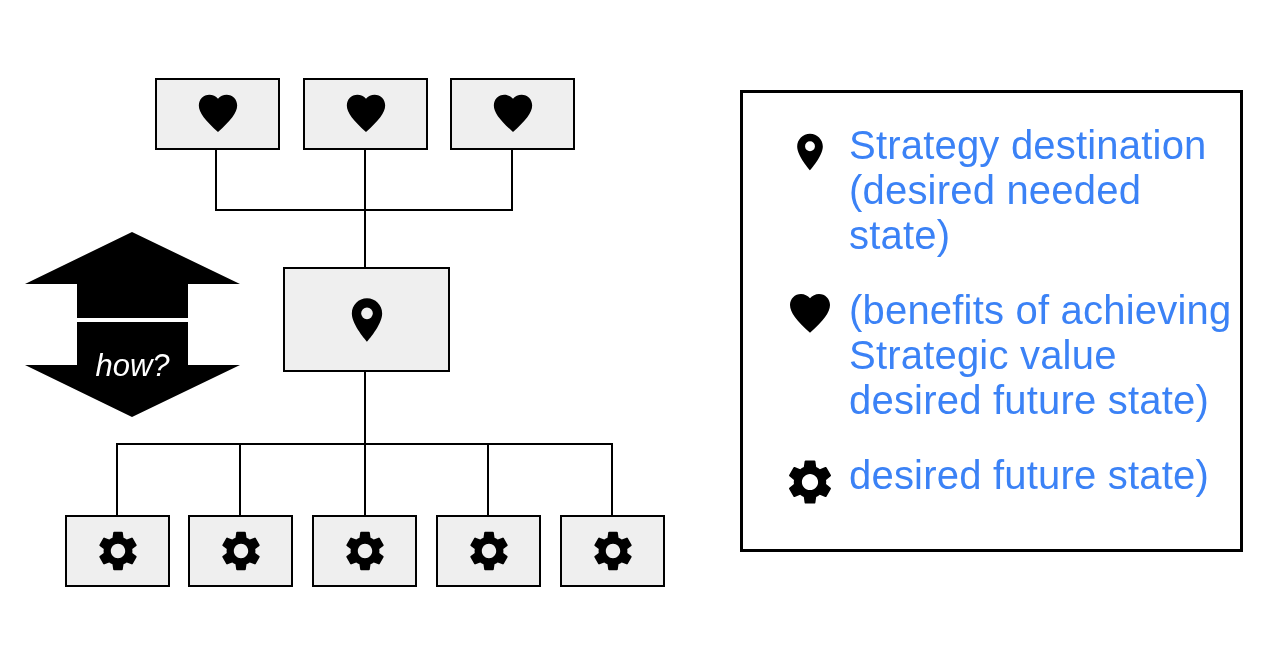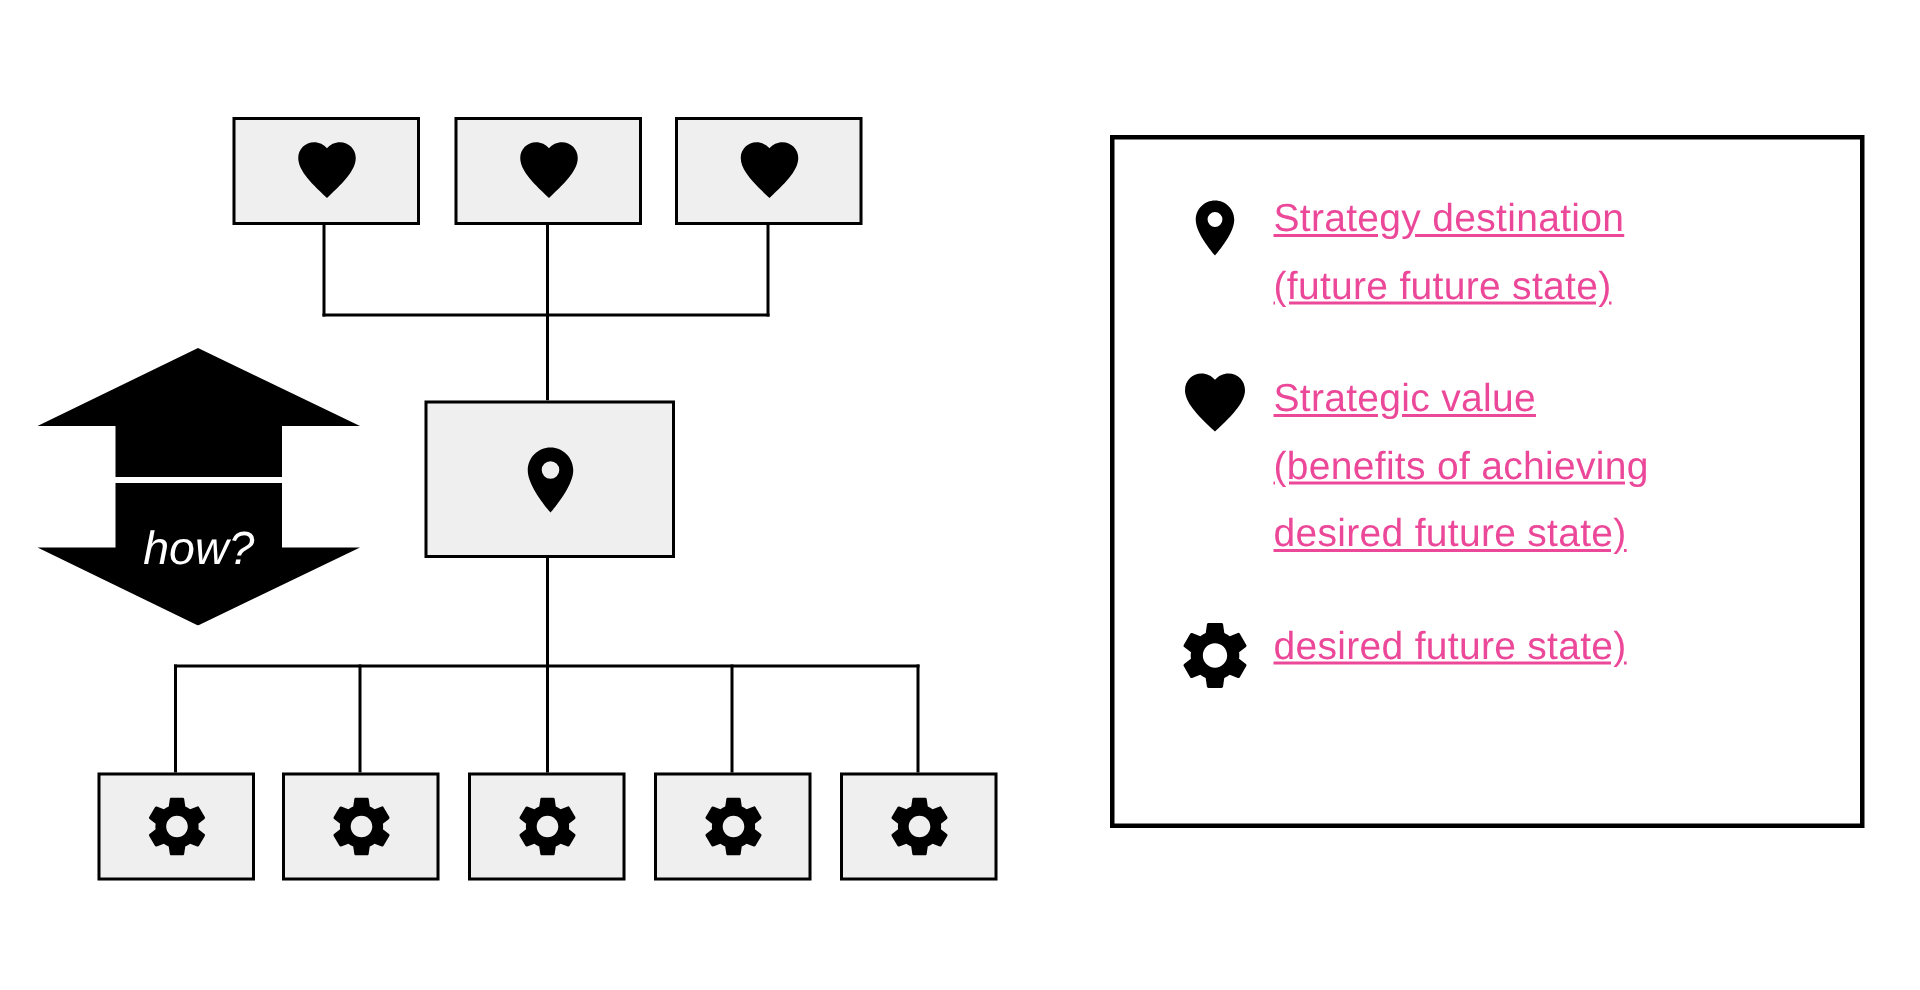--- a/index.html
+++ b/index.html
@@ -69,25 +69,24 @@
     margin-bottom: 30px;
   }
   .legend-icon {
     width: 78px;
     flex: 0 0 78px;
     display: flex;
     justify-content: center;
     padding-top: 2px;
   }
   .legend-text {
-    font-size: 26px;
+    font-size: 40px;
     line-height: 45px;
-    color: #ec4899;
+    color: #3b82f6;
     letter-spacing: 0.2px;
-    text-decoration: underline;
   }
 </style>
 </head>
 <body>
 
 <div class="canvas">
 
   <svg width="0" height="0" style="position:absolute" aria-hidden="true">
     <defs>
       <symbol id="sym-heart" viewBox="0 0 24 24">
@@ -175,33 +174,33 @@
   <div class="legend">
 
     <div class="legend-row">
       <div class="legend-icon">
         <svg width="44" height="54">
             <use href="#sym-pin"></use>
           </svg>
       </div>
       <div class="legend-text">
         <div>Strategy destination</div>
-        <div>(future future state)</div>
+        <div>(desired needed state)</div>
       </div>
     </div>
 
     <div class="legend-row">
       <div class="legend-icon">
         <svg width="52" height="48">
             <use href="#sym-heart"></use>
           </svg>
       </div>
       <div class="legend-text">
+        <div>(benefits of achieving</div>
         <div>Strategic value</div>
-        <div>(benefits of achieving</div>
         <div>desired future state)</div>
       </div>
     </div>
 
     <div class="legend-row">
       <div class="legend-icon">
         <svg width="54" height="54">
             <use href="#sym-gear"></use>
           </svg>
       </div>

